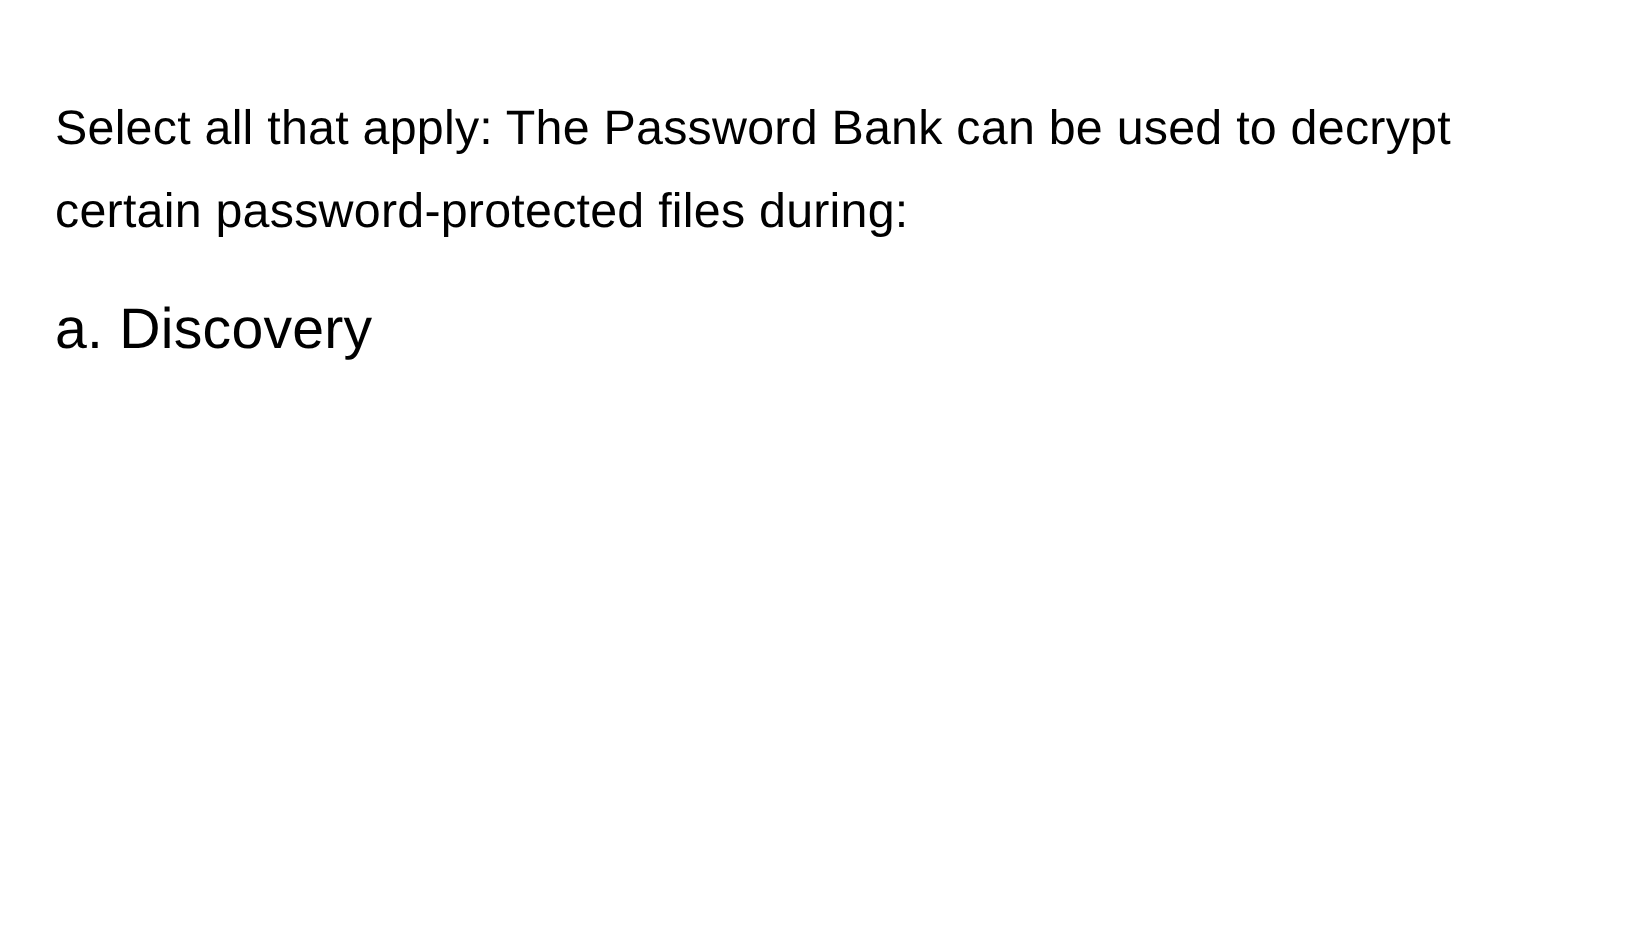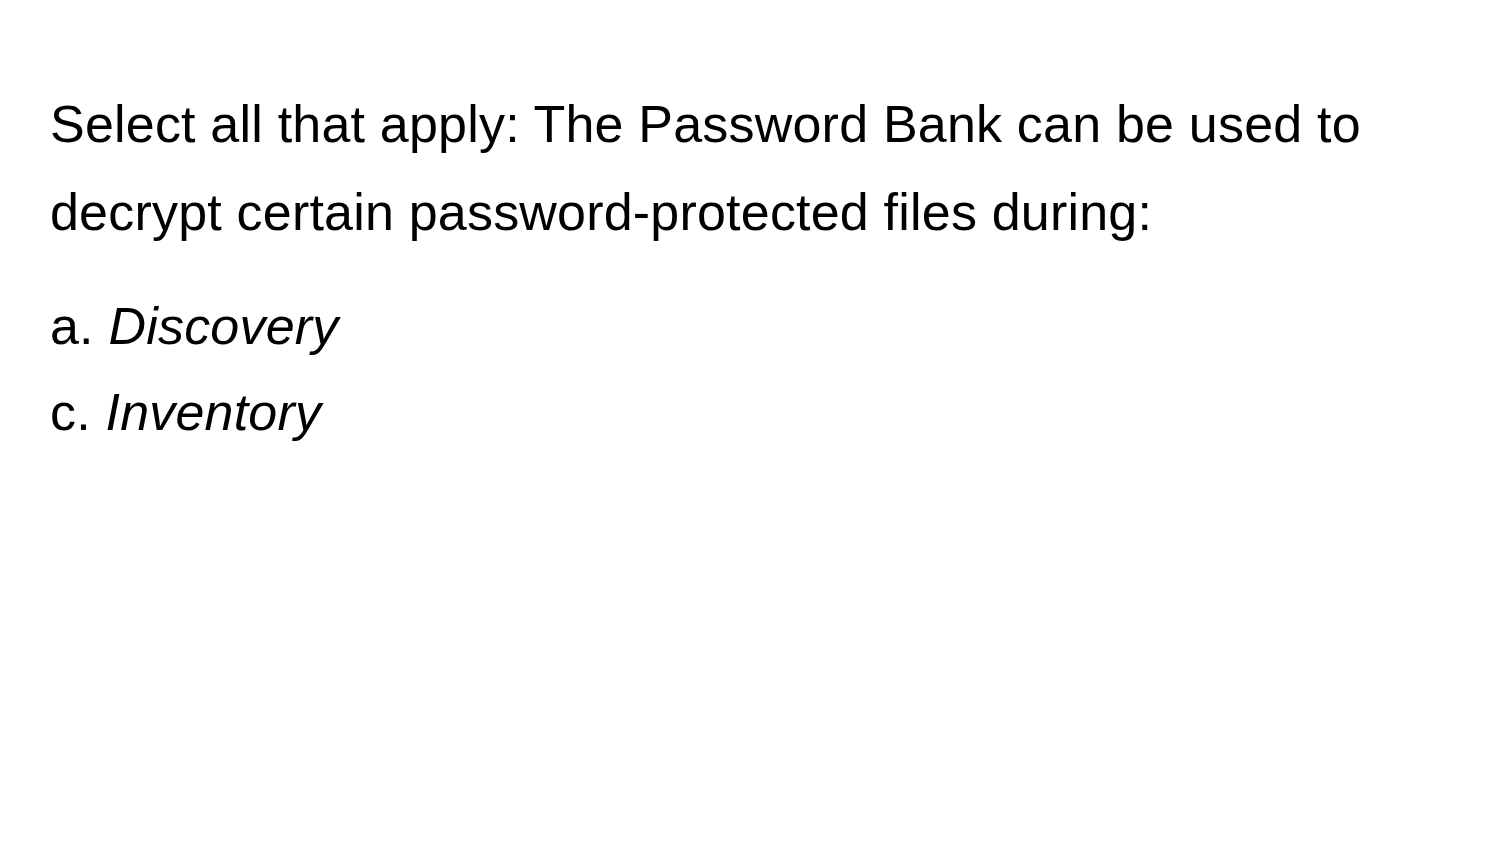--- a/index.html
+++ b/index.html
@@ -9,51 +9,45 @@
     height: 864px;
     background: #ffffff;
     font-family: -apple-system, BlinkMacSystemFont, "Segoe UI", Helvetica, Arial, sans-serif;
     color: #000000;
   }
   .page {
     padding: 80px 50px 50px 50px;
     box-sizing: border-box;
   }
   .question {
-    font-size: 52px;
+    font-size: 44px;
     line-height: 1.7;
     letter-spacing: 0.2px;
     margin-bottom: 28px;
   }
   .options {
     font-size: 52px;
     line-height: 1.58;
     letter-spacing: 0.2px;
   }
   .option-line {
     margin-bottom: 4px;
   }
   .option-label {
     display: inline;
   }
   .option-text {
     display: inline;
-    font-style: italic;
   }
 </style>
 </head>
 <body>
 
 <div class="page">
   <div class="question">Select all that apply: The Password Bank can be used to decrypt certain password-protected files during:</div>
   <div class="options">
     <div class="option-line">
       <span class="option-label">a.</span>
       <span> </span>
       <span class="option-text">Discovery</span>
     </div>
-    <div class="option-line">
-      <span class="option-label">c.</span>
-      <span> </span>
-      <span class="option-text">Inventory</span>
-    </div>
   </div>
 </div>
 
 </body></html>

